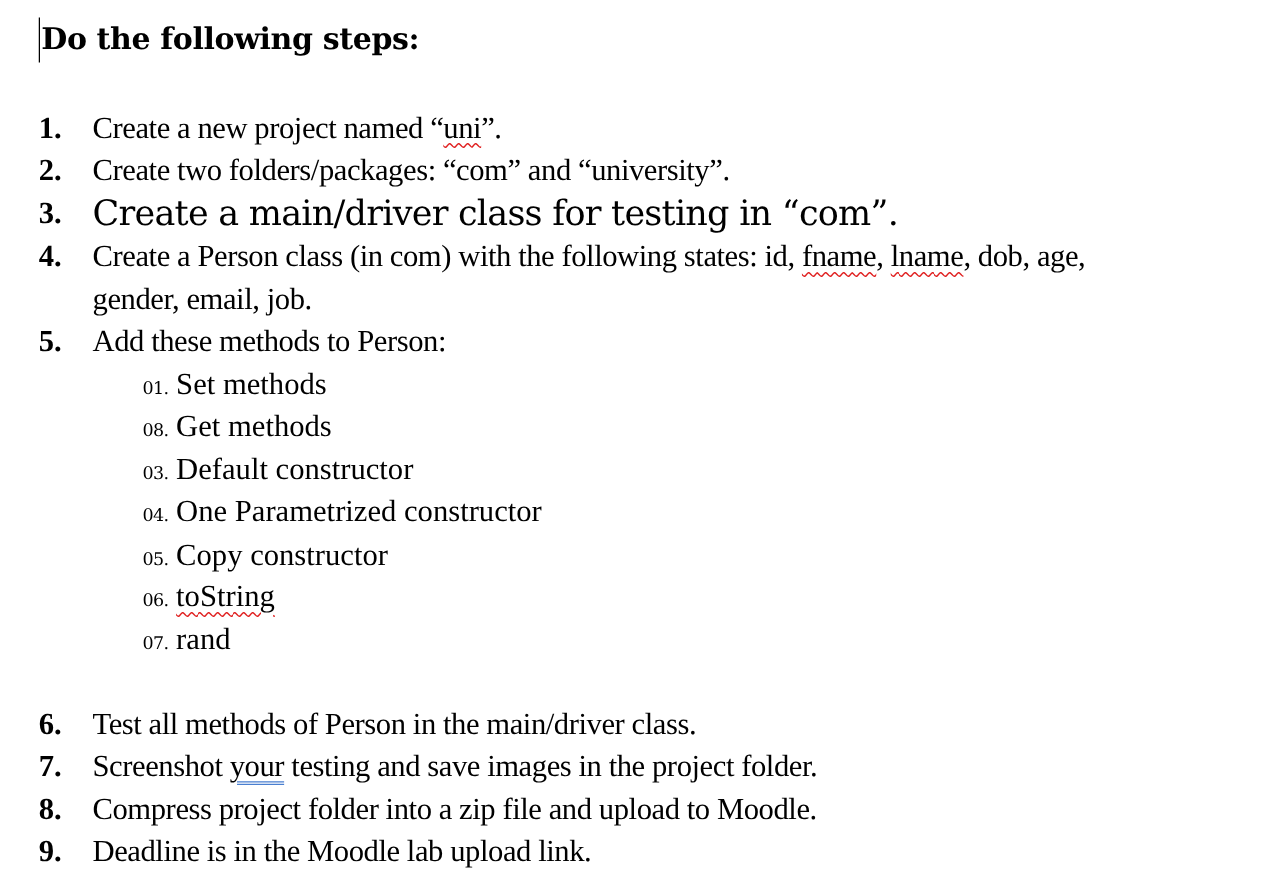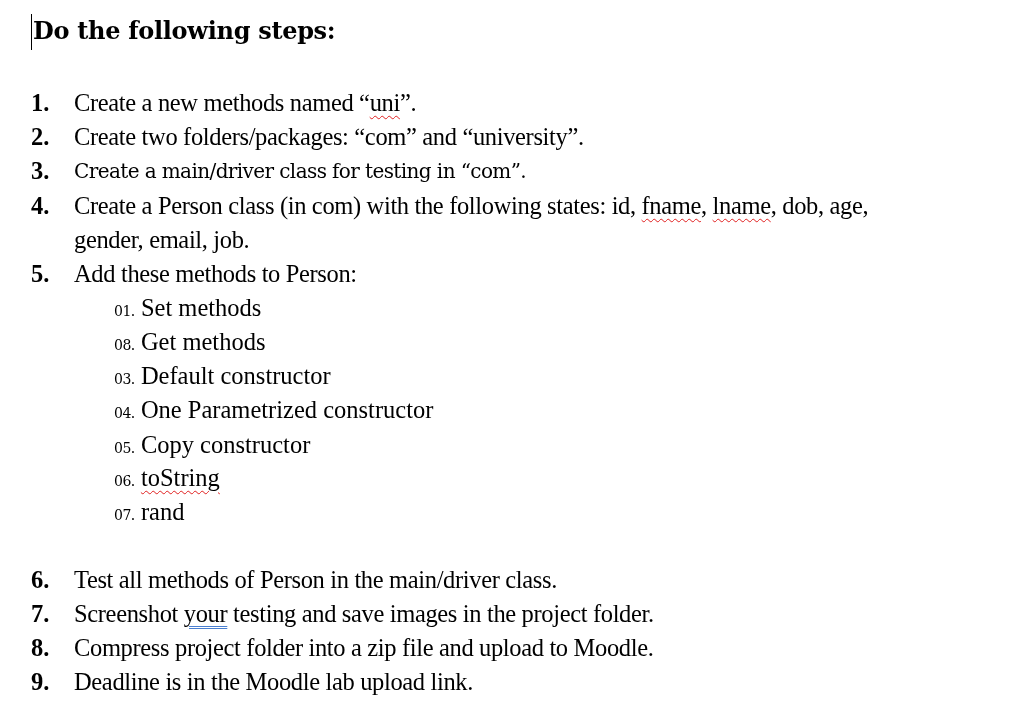--- a/index.html
+++ b/index.html
@@ -52,21 +52,21 @@
       left: 31px;
       font-weight: bold;
     }
     .item .txt {
       position: absolute;
       left: 74px;
       letter-spacing: -0.35px;
     }
     .item .txt.cambria {
       font-family: "DejaVu Serif", serif;
-      font-size: 20px;
+      font-size: 28px;
       letter-spacing: -0.6px;
     }
     .sub {
       position: absolute;
       left: 114px;
       font-family: "Liberation Serif", serif;
       font-size: 24.5px;
       white-space: nowrap;
       line-height: 30px;
     }
@@ -89,21 +89,21 @@
 </head>
 <body>
 
 <div class="page">
 
   <div class="cursor"></div>
   <div class="heading">Do the following steps:</div>
 
   <div class="item" style="top:88px;">
     <span class="num">1.</span>
-    <span class="txt"><span>Create a new methods named “</span><span class="spell">uni</span><span>”.</span></span>
+    <span class="txt"><span>Create a new project named “</span><span class="spell">uni</span><span>”.</span></span>
   </div>
 
   <div class="item" style="top:122px;">
     <span class="num">2.</span>
     <span class="txt">Create two folders/packages: “com” and “university”.</span>
   </div>
 
   <div class="item" style="top:156px;">
     <span class="num">3.</span>
     <span class="txt cambria">Create a main/driver class for testing in “com”.</span>

